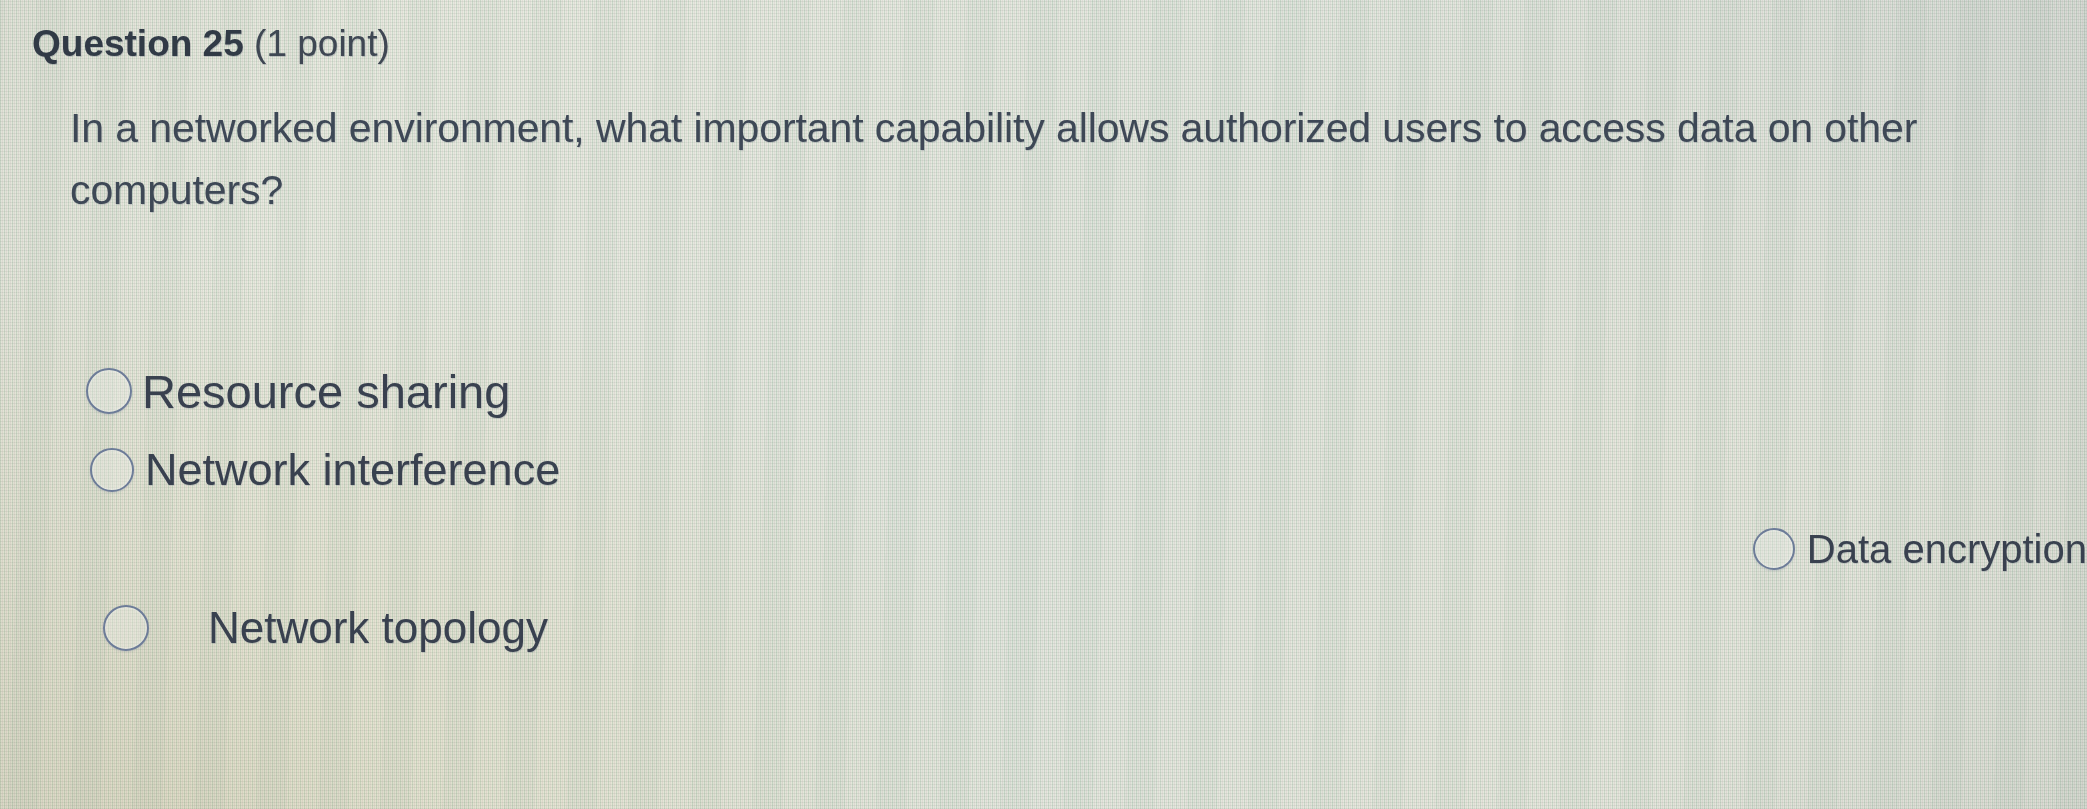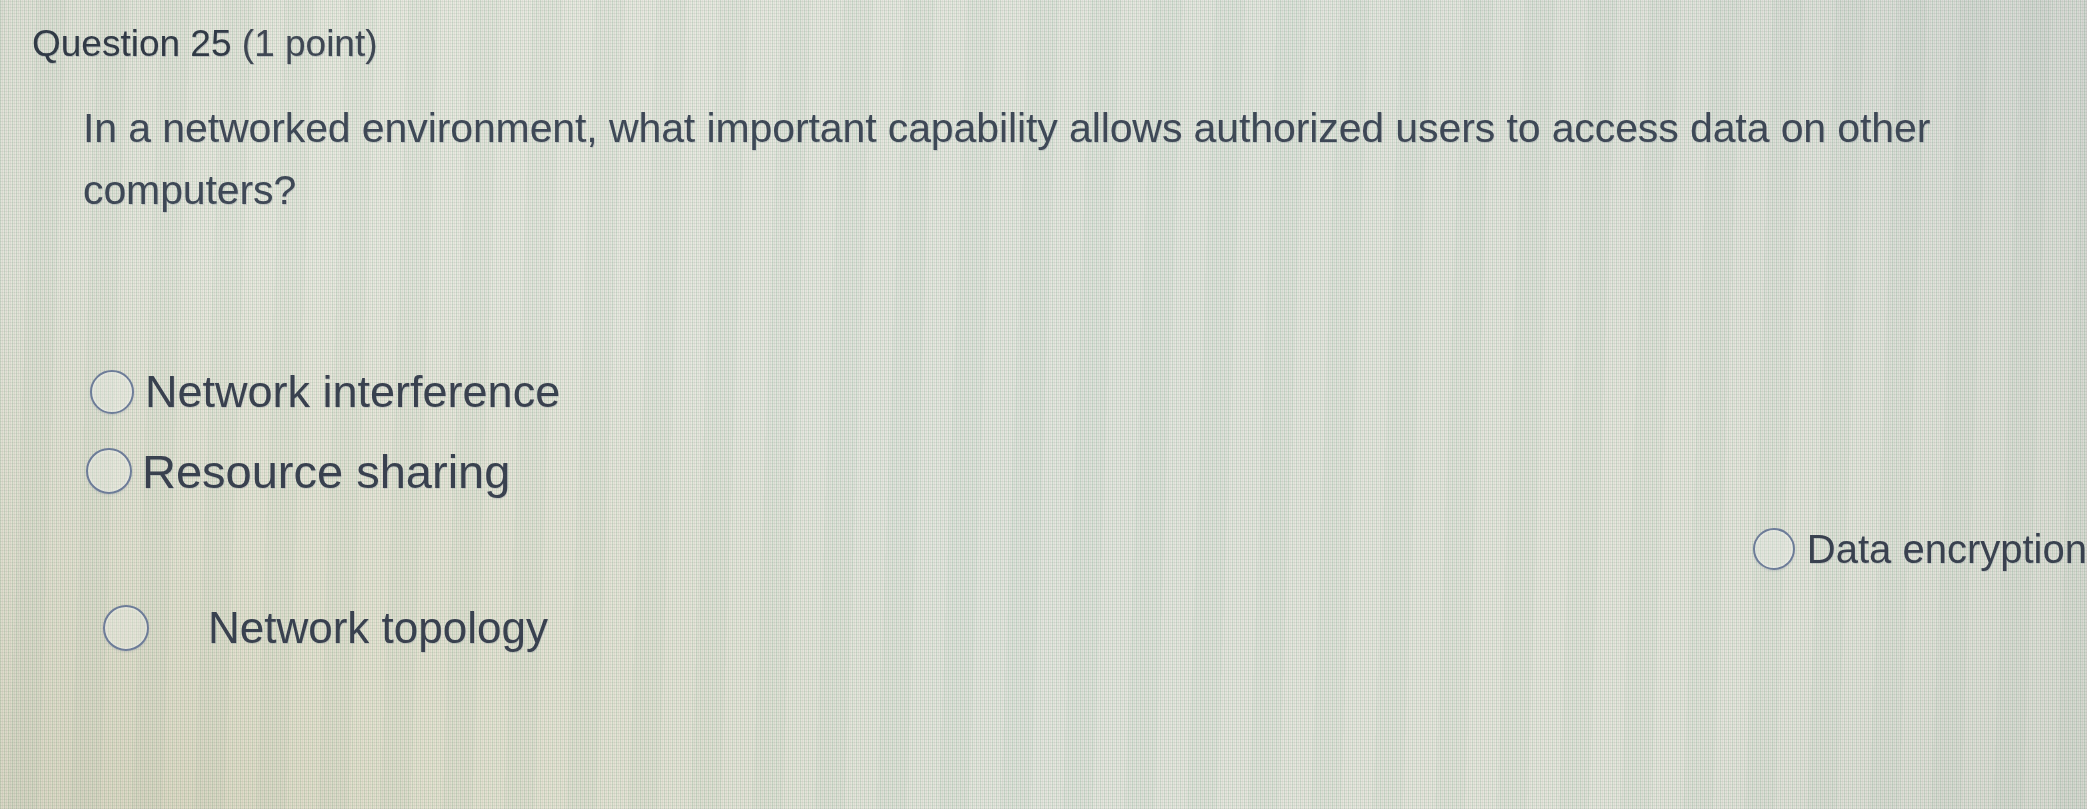--- a/index.html
+++ b/index.html
@@ -100,40 +100,39 @@
     position: absolute;
     left: 32px;
     top: 24px;
     font-size: 37px;
     line-height: 1.1;
     color: #3c4450;
     white-space: nowrap;
     text-shadow: 0.6px 0.6px 0 rgba(120,130,140,0.35);
   }
   .question-header .q-label {
-    font-weight: normal;
+    font-weight: bold;
     color: #313a46;
   }
   .question-header .q-points {
     font-weight: normal;
     color: #3f4753;
     text-align: center;
   }
 
   .question-body {
     position: absolute;
     left: 70px;
     top: 98px;
     width: 1995px;
     font-size: 41px;
     line-height: 1.5;
     color: #3e4856;
     letter-spacing: -0.1px;
     text-shadow: 0.6px 0.6px 0 rgba(125,135,145,0.30);
-    padding-left: 13px;
   }
 
   .options {
     position: absolute;
     left: 0;
     top: 352px;
     width: 100%;
   }
 
   .option-row {
@@ -193,28 +192,28 @@
   <div class="content">
 
     <div class="question-header">
       <span class="q-label">Question 25</span><span>&nbsp;</span><span class="q-points">(1 point)</span>
     </div>
 
     <div class="question-body">In a networked environment, what important capability allows authorized users to access data on other computers?</div>
 
     <div class="options">
 
+      <div class="option-row r1">
+        <span class="radio"></span>
+        <span class="option-label">Resource sharing</span>
+      </div>
+
       <div class="option-row r2">
         <span class="radio"></span>
         <span class="option-label">Network interference</span>
-      </div>
-
-      <div class="option-row r1">
-        <span class="radio"></span>
-        <span class="option-label">Resource sharing</span>
       </div>
 
       <div class="option-row r3">
         <span class="radio"></span>
         <span class="option-label">Data encryption</span>
       </div>
 
       <div class="option-row r4">
         <span class="radio"></span>
         <span class="option-label">Network topology</span>

